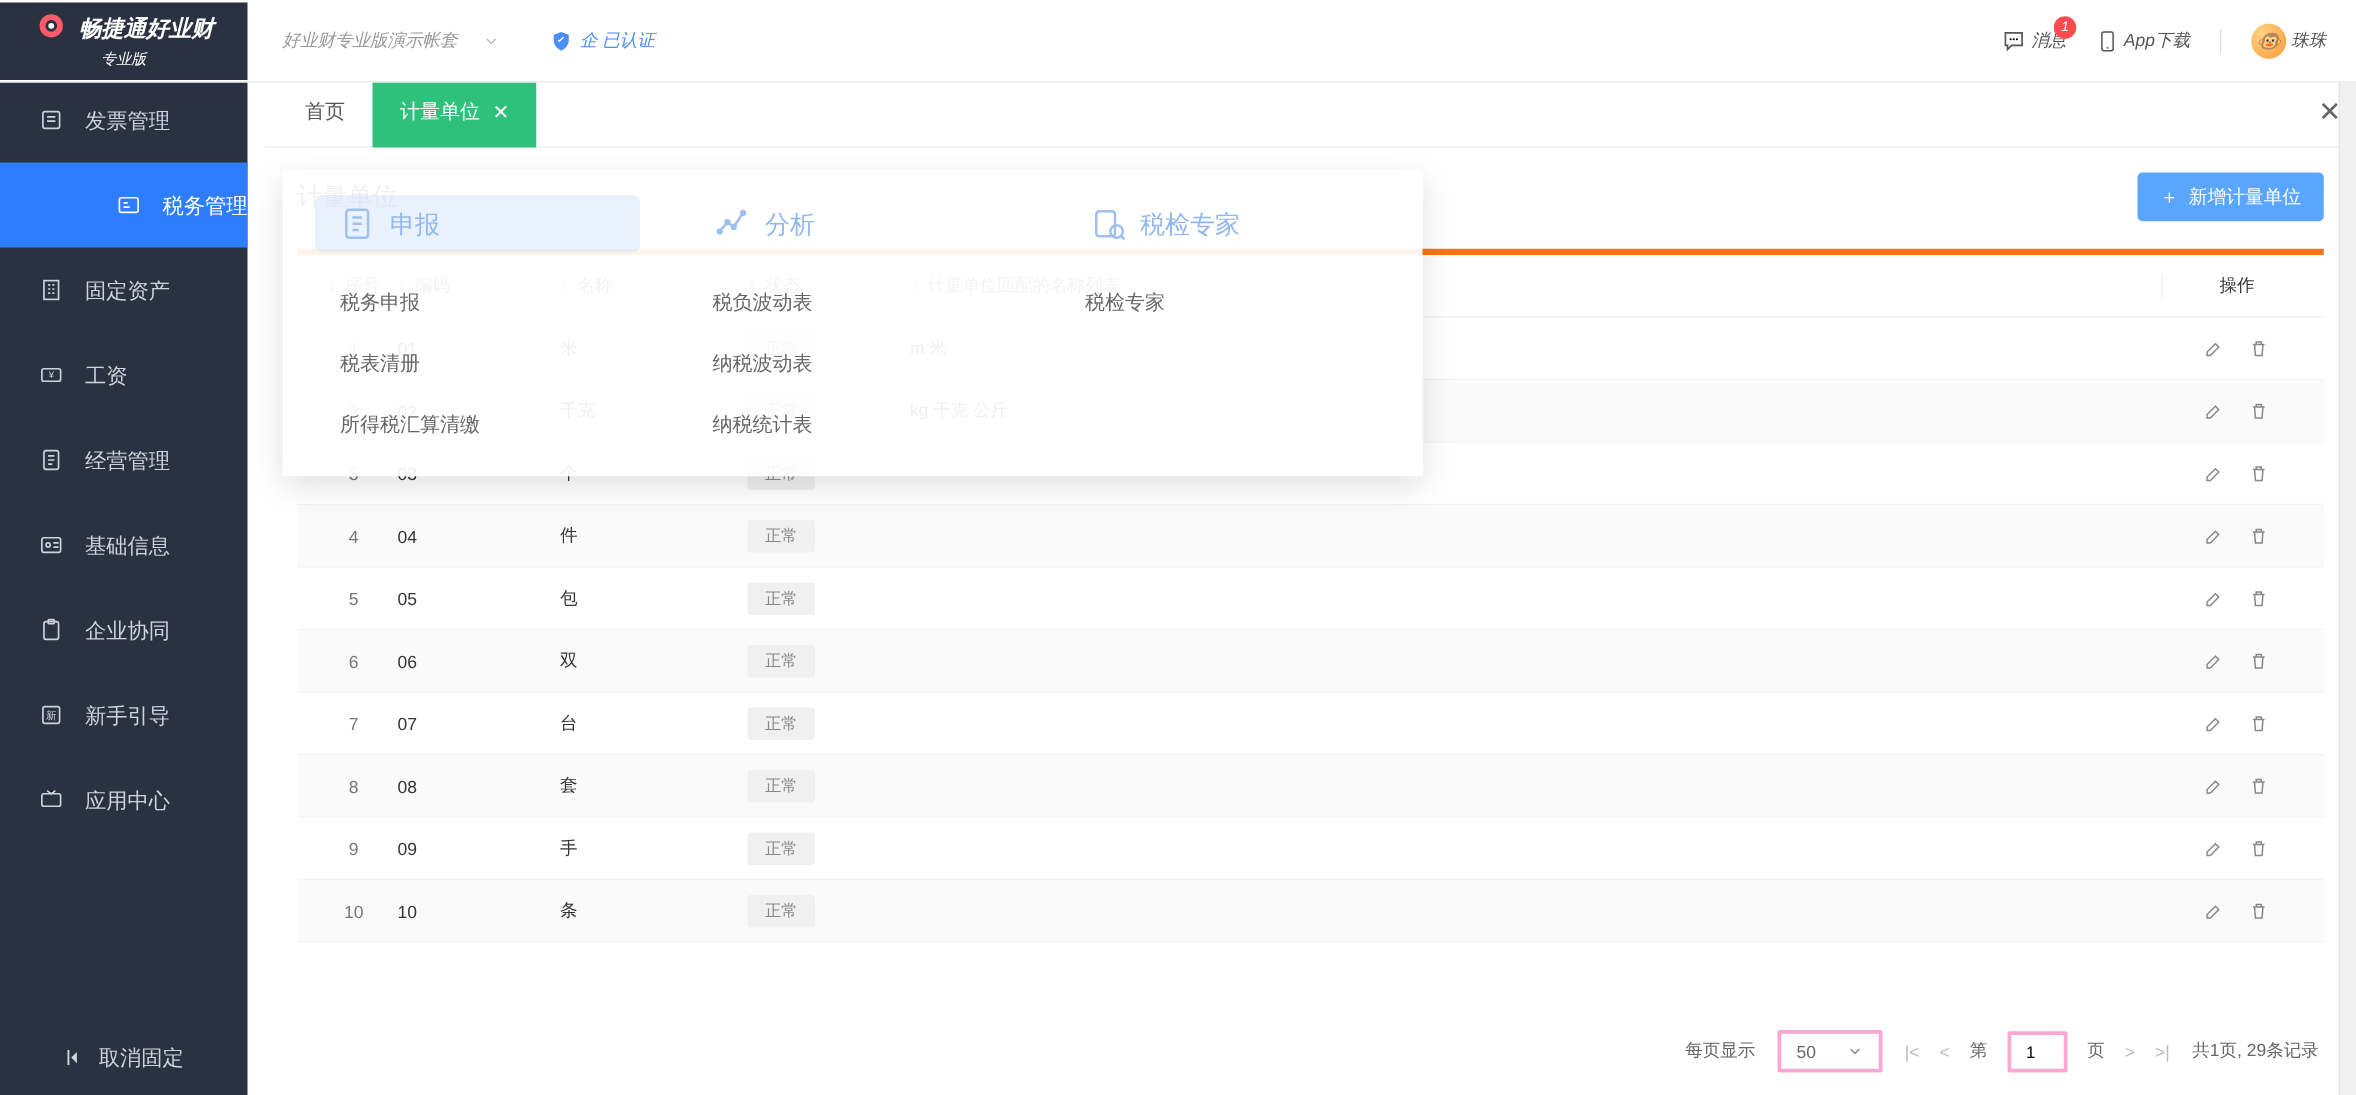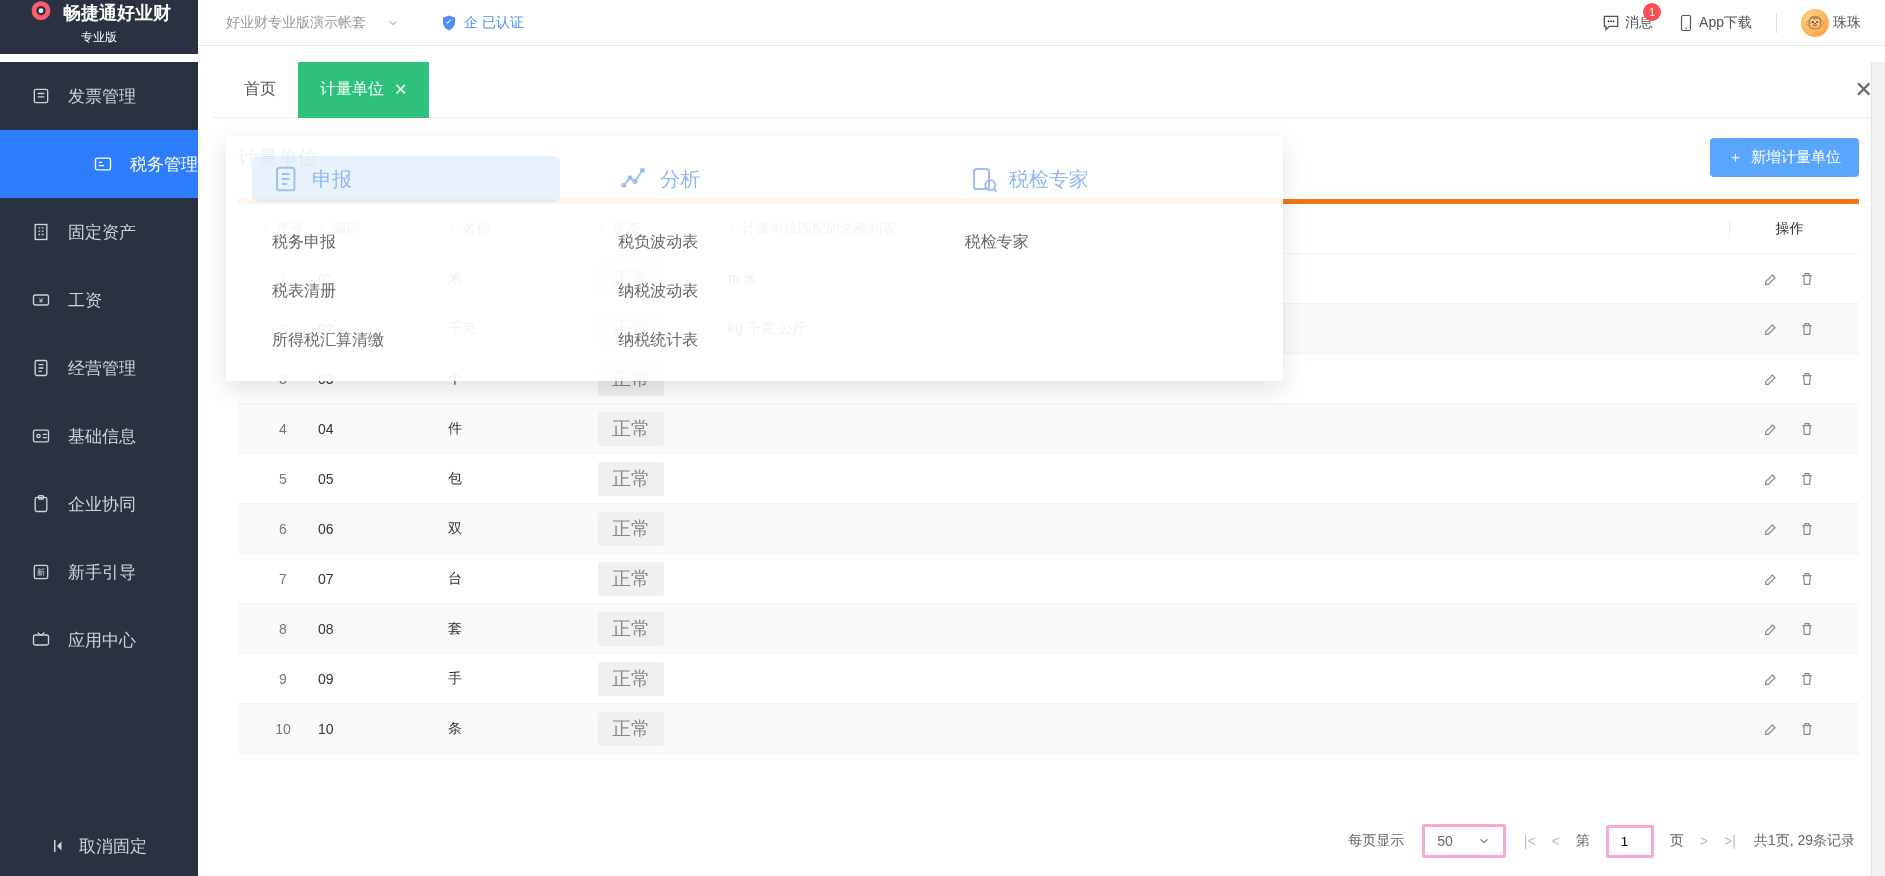--- a/index.html
+++ b/index.html
@@ -1,19 +1,19 @@
 <!DOCTYPE html>
 <html><head>
 <meta charset="utf-8">
 <style>
 * { box-sizing: border-box; margin: 0; padding: 0; }
 body { font-family: "Microsoft YaHei", "PingFang SC", sans-serif; font-size: 14px; color: #333; background: #fff; width: 1885px; height: 876px; overflow: hidden; position: relative; }
 
 
-.header { position: absolute; top: 0; left: 0; right: 0; height: 46px; background: #fff; border-bottom: 1px solid #e8e8e8; display: flex; align-items: center; z-index: 100; }
+.header { position: absolute; top: 0; left: 0; right: 0; height: 66px; background: #fff; border-bottom: 1px solid #e8e8e8; display: flex; align-items: center; z-index: 100; font-style: italic; }
 .logo-area { width: 198px; height: 62px; background: linear-gradient(135deg,#2a3140,#2a3140); display: flex; flex-direction: column; align-items: center; justify-content: center; color: #fff; }
 .logo-row { display: flex; align-items: center; gap: 8px; }
 .logo-icon { width: 28px; height: 28px; }
 .logo-text { font-size: 18px; font-weight: bold; }
 .logo-sub { font-size: 12px; margin-top: 2px; }
 .header-left { display: flex; align-items: center; padding-left: 28px; gap: 40px; flex: 1; }
 .account-select { display: flex; align-items: center; gap: 20px; color: #999; padding: 6px 0; }
 .certified { display: flex; align-items: flex-end; gap: 6px; color: #4a8dff; font-weight: 500; }
 .header-right { display: flex; align-items: center; gap: 24px; padding-right: 24px; }
 .hr-item { display: flex; align-items: center; gap: 4px; color: #555; position: relative; }
@@ -48,33 +48,33 @@
 .trow { display: flex; align-items: center; height: 50px; border-bottom: 1px solid #f3f3f3; padding: 0 10px; }
 .trow.header-row { color: #666; font-weight: 500; }
 .trow.striped { background: #fafafa; }
 .col-seq { width: 70px; text-align: center; color: #777; }
 .col-code { width: 130px; }
 .col-name { width: 150px; }
 .col-status { width: 130px; }
 .col-match { flex: 1; }
 .col-op { width: 120px; text-align: center; display: flex; justify-content: center; gap: 20px; color: #888; }
 .sort-icons { display: inline-flex; flex-direction: column; font-size: 8px; color: #ccc; margin-right: 6px; line-height: 6px; vertical-align: middle; }
-.status-tag { display: inline-block; background: #f0f0f0; color: #888; padding: 4px 14px; border-radius: 3px; font-size: 19px; }
+.status-tag { display: inline-block; background: #f0f0f0; color: #888; padding: 4px 14px; border-radius: 3px; font-size: 13px; }
 .op-header-cell { width: 120px; text-align: center; font-weight: 500; color: #333; }
 .table-op-header { border-left: 1px solid #eee; }
 
 
 .pagination { position: absolute; bottom: 18px; right: 30px; display: flex; align-items: center; gap: 18px; color: #666; }
 .page-select, .page-input { border: 3px solid #f9a8d4; padding: 6px 12px; border-radius: 2px; background: #fff; }
 .page-select { display: flex; align-items: center; gap: 24px; }
 .page-nav { display: flex; align-items: center; gap: 16px; color: #bbb; }
 .page-nav span { cursor: pointer; }
 
 
-.overlay-menu { position: absolute; top: 136px; left: 226px; width: 1057px; background: rgba(255,255,255,0.92); box-shadow: 0 8px 24px rgba(0,0,0,0.12); z-index: 200; padding: 20px 26px 30px 26px; }
+.overlay-menu { position: absolute; top: 136px; left: 226px; width: 912px; background: rgba(255,255,255,0.92); box-shadow: 0 8px 24px rgba(0,0,0,0.12); z-index: 200; padding: 20px 26px 30px 26px; }
 .om-head { display: flex; gap: 40px; margin-bottom: 20px; }
 .om-tab { display: flex; align-items: center; gap: 10px; font-size: 20px; color: #8fb8f0; padding: 8px 20px; border-radius: 6px; flex:1; }
 .om-tab.first { background: rgba(200,220,250,0.4); }
 .om-body { display: flex; gap: 34px; }
 .om-col { flex: 1; display: flex; flex-direction: column; gap: 28px; padding-top: 10px; }
 .om-item { color: #666; font-size: 16px; padding-left: 20px; }
 
 svg { display: block; }
 .icon-btn { cursor: pointer; }
 </style>

